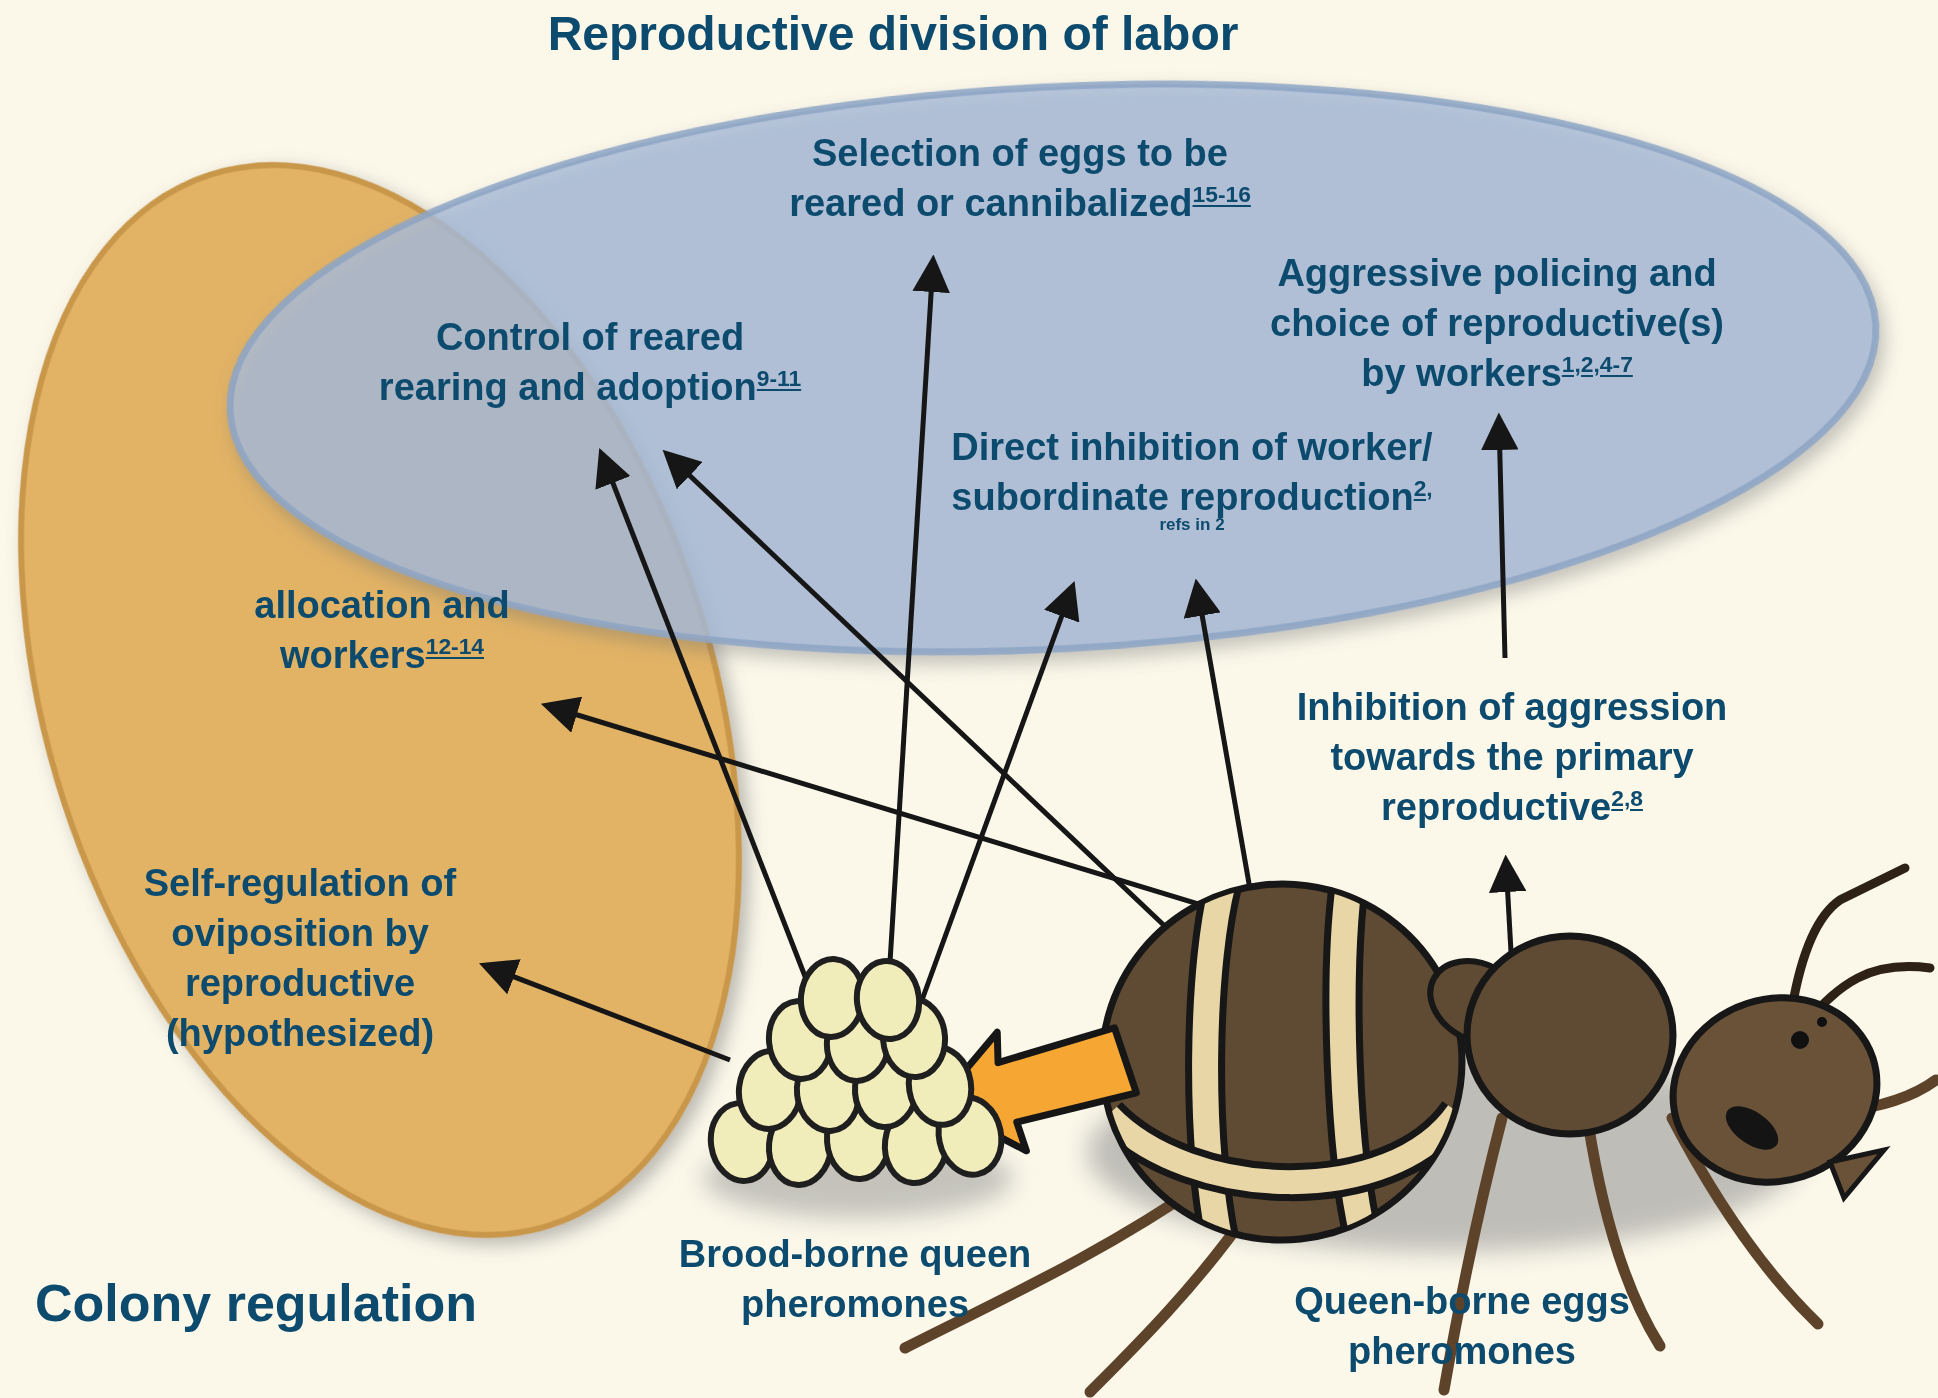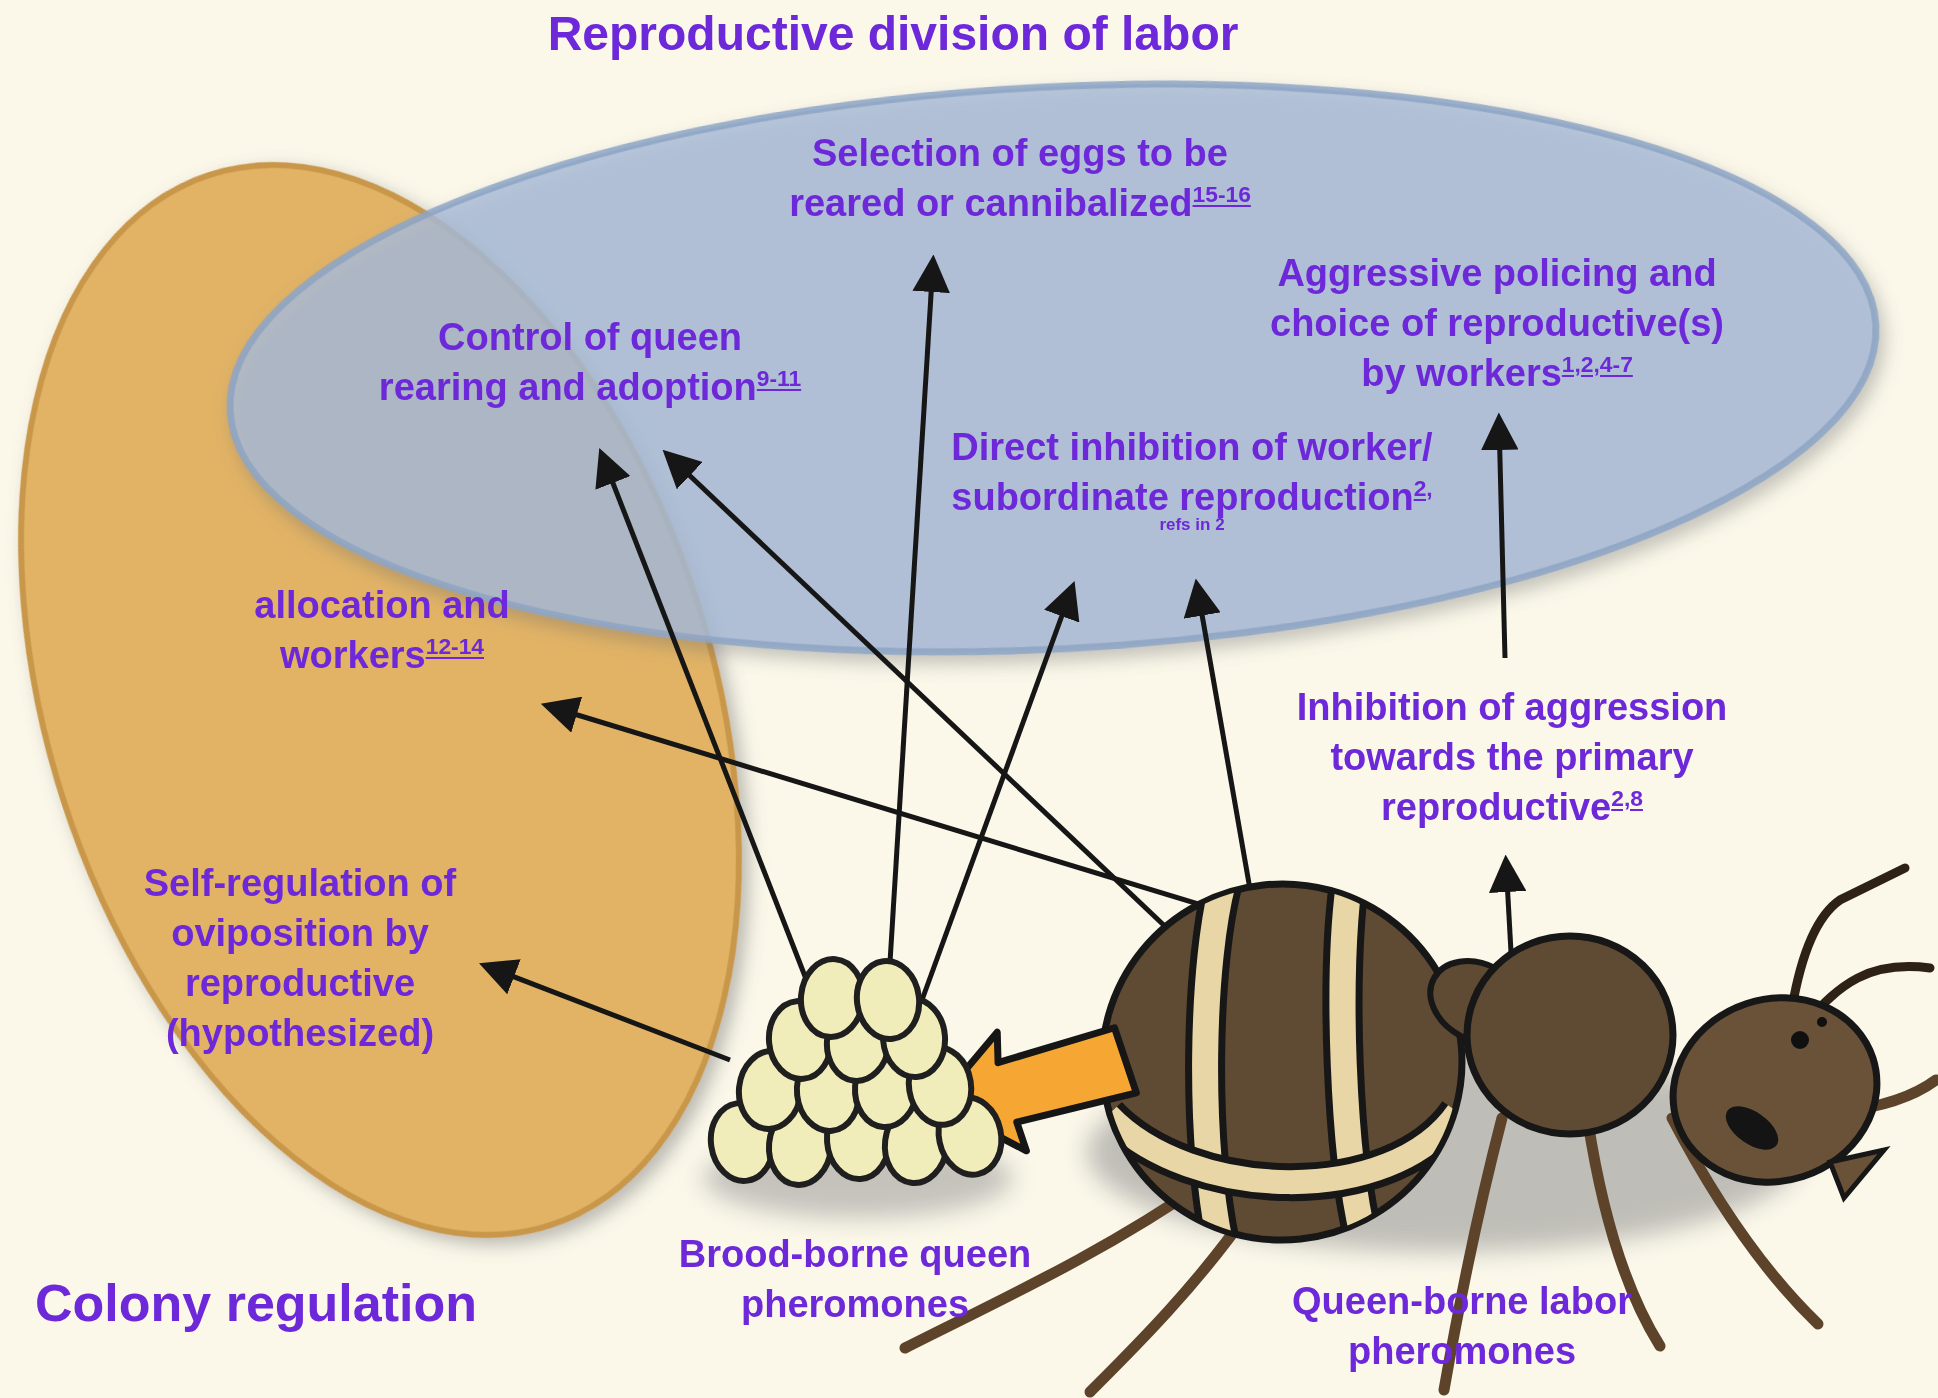--- a/index.html
+++ b/index.html
@@ -3,21 +3,21 @@
 <meta charset="utf-8">
 <style>
   html,body{margin:0;padding:0;background:#e8e8e8;}
   #stage{
     position:relative;width:1938px;height:1398px;overflow:hidden;
     background:#fbf8ea;
     font-family:"Liberation Sans",sans-serif;
   }
   #art{position:absolute;left:0;top:0;width:1938px;height:1398px;}
   .node{
-    position:absolute;text-align:center;color:#6d28d9;font-weight:bold;
+    position:absolute;text-align:center;color:#0c4a6e;font-weight:bold;
     font-size:38px;line-height:1.32;white-space:nowrap;
     transform:translateX(-50%);
   }
   .node sup{font-size:0.60em;line-height:0;vertical-align:super;text-decoration:underline;}
   .note{font-size:17px;line-height:1.0;margin-top:-6px;}
   .title{font-size:48px;line-height:1.1;}
   .colony{font-size:52px;transform:none;margin-top:31px;}
 </style>
 </head>
 <body>
@@ -126,21 +126,21 @@
     <div><span>reared or cannibalized</span><sup>15-16</sup></div>
   </div>
 
   <div class="node" style="left:1497px;top:248px;">
     <div><span>Aggressive policing and</span></div>
     <div><span>choice of reproductive(s)</span></div>
     <div><span>by workers</span><sup>1,2,4-7</sup></div>
   </div>
 
   <div class="node" style="left:590px;top:312px;">
-    <div><span>Control of queen</span></div>
+    <div><span>Control of reared</span></div>
     <div><span>rearing and adoption</span><sup>9-11</sup></div>
   </div>
 
   <div class="node" style="left:1192px;top:422px;">
     <div><span>Direct inhibition of worker/</span></div>
     <div><span>subordinate reproduction</span><sup>2,</sup></div>
     <div class="note"><span>refs in 2</span></div>
   </div>
 
   <div class="node" style="left:382px;top:580px;">
@@ -164,17 +164,17 @@
   <div class="node colony" style="left:35px;top:1238px;">
     <span>Colony regulation</span>
   </div>
 
   <div class="node" style="left:855px;top:1210px;margin-top:19px;">
     <div><span>Brood-borne queen</span></div>
     <div><span>pheromones</span></div>
   </div>
 
   <div class="node" style="left:1462px;top:1276px;">
-    <div><span>Queen-borne labor</span></div>
+    <div><span>Queen-borne eggs</span></div>
     <div><span>pheromones</span></div>
   </div>
 
 </div>
 
 </body></html>

